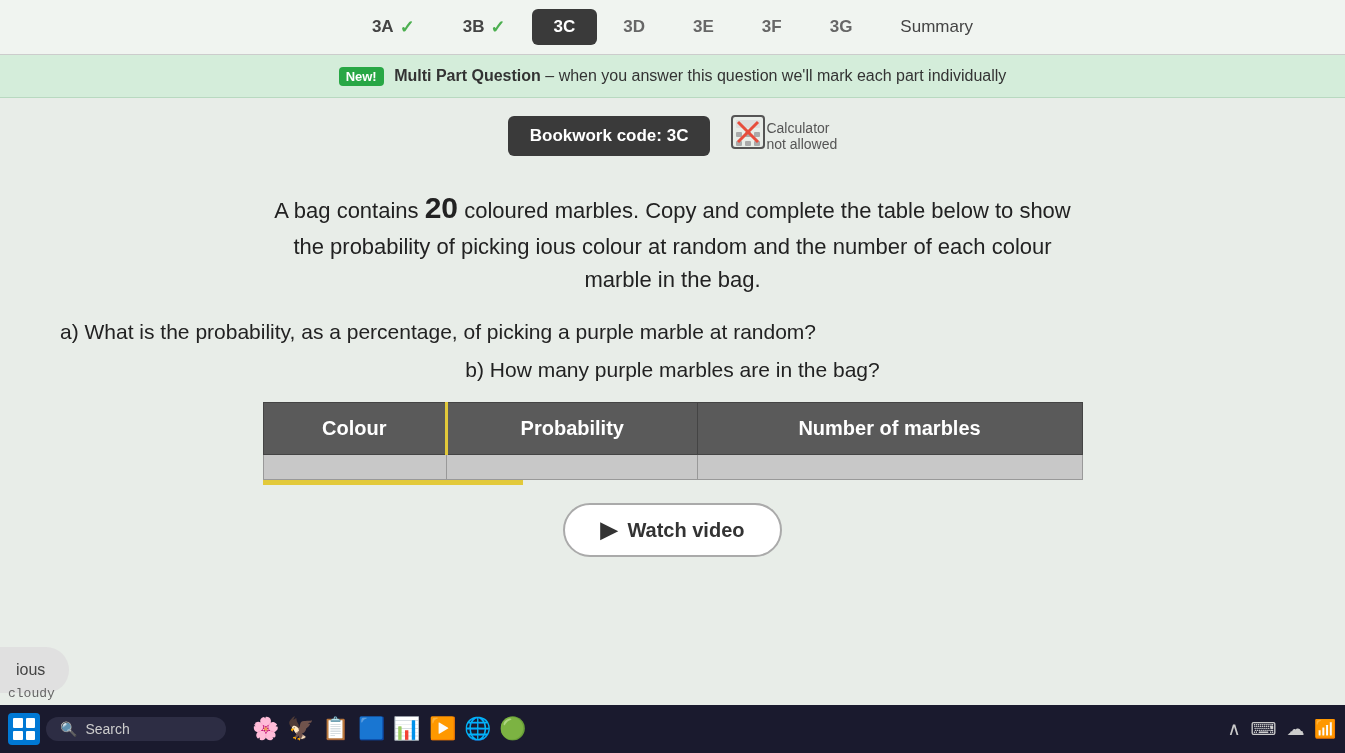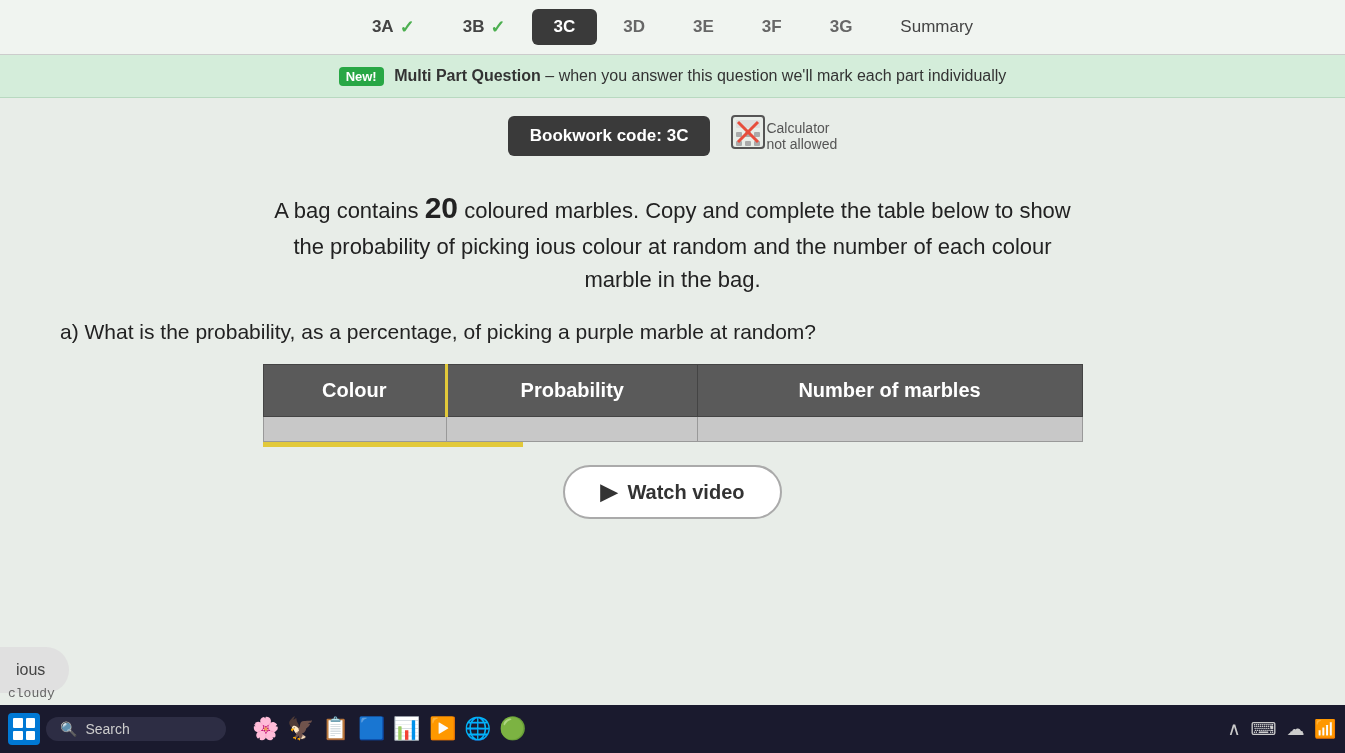--- a/index.html
+++ b/index.html
@@ -335,20 +335,23 @@
   <div class="question-text">
     <span>A bag contains </span><span class="num-20">20</span><span> coloured marbles. Copy and complete the table below to show</span><br>
     <span>the probability of picking ious colour at random and the number of each colour</span><br>
     <span>marble in the bag.</span>
   </div>
 
   <div class="sub-question">
     <span>a) What is the probability, as a percentage, of picking a purple marble at random?</span>
   </div>
 
+  <div class="sub-question" style="text-align:center;">
+    <span>b) How many purple marbles are in the bag?</span>
+  </div>
 
   <div class="table-container">
     <table class="prob-table">
       <thead>
         <tr>
           <th>Colour</th>
           <th>Probability</th>
           <th>Number of marbles</th>
         </tr>
       </thead>

